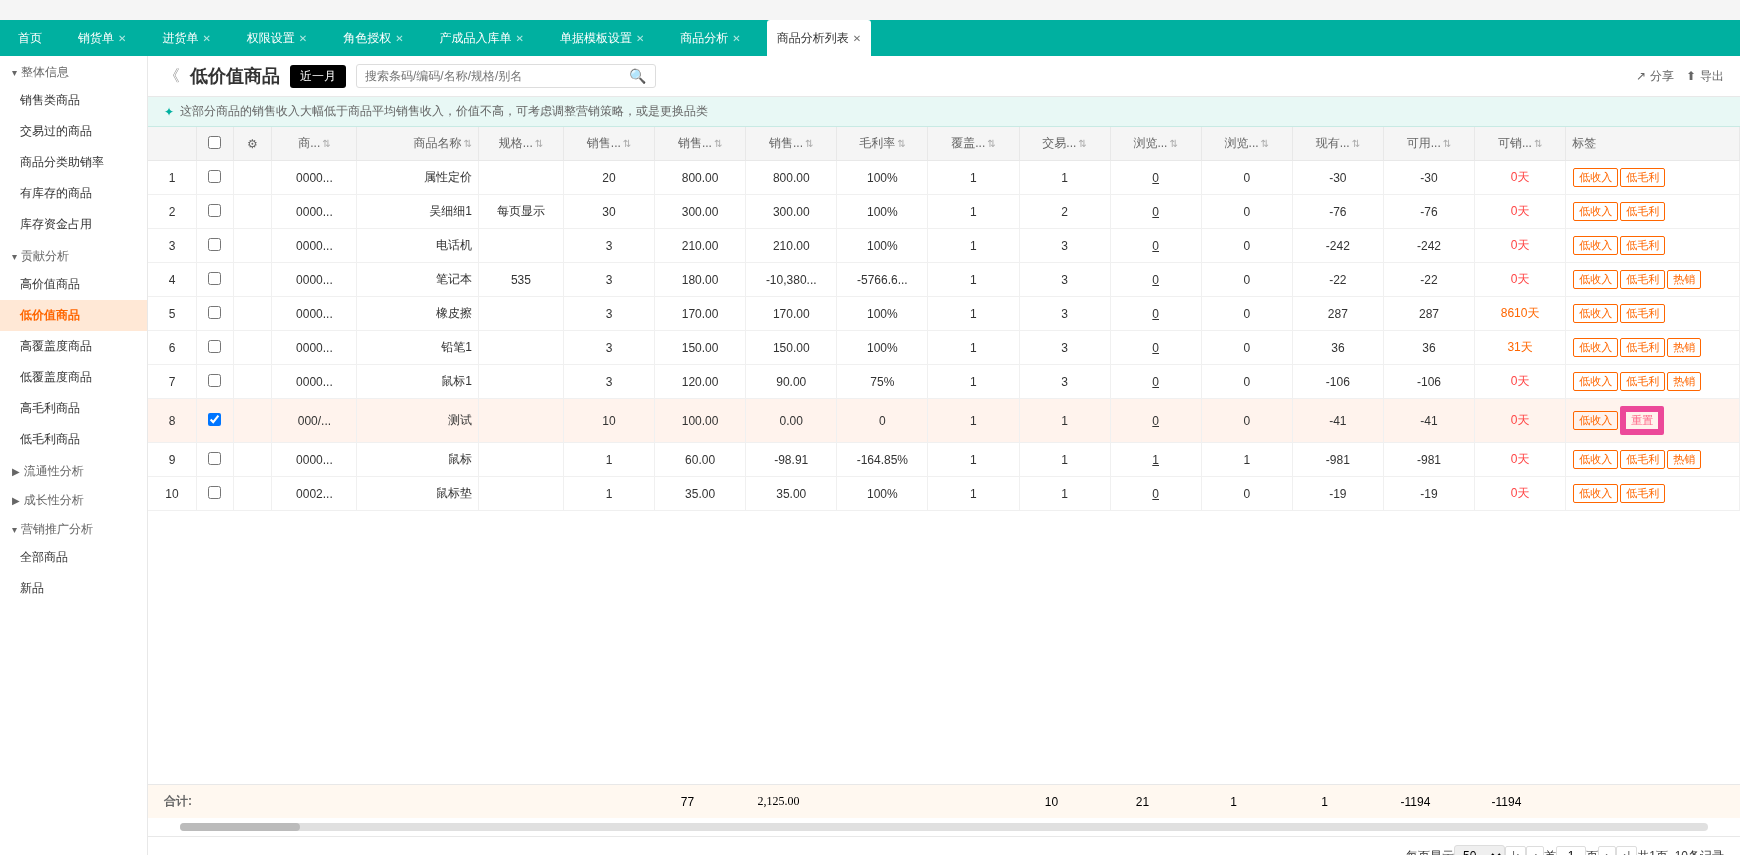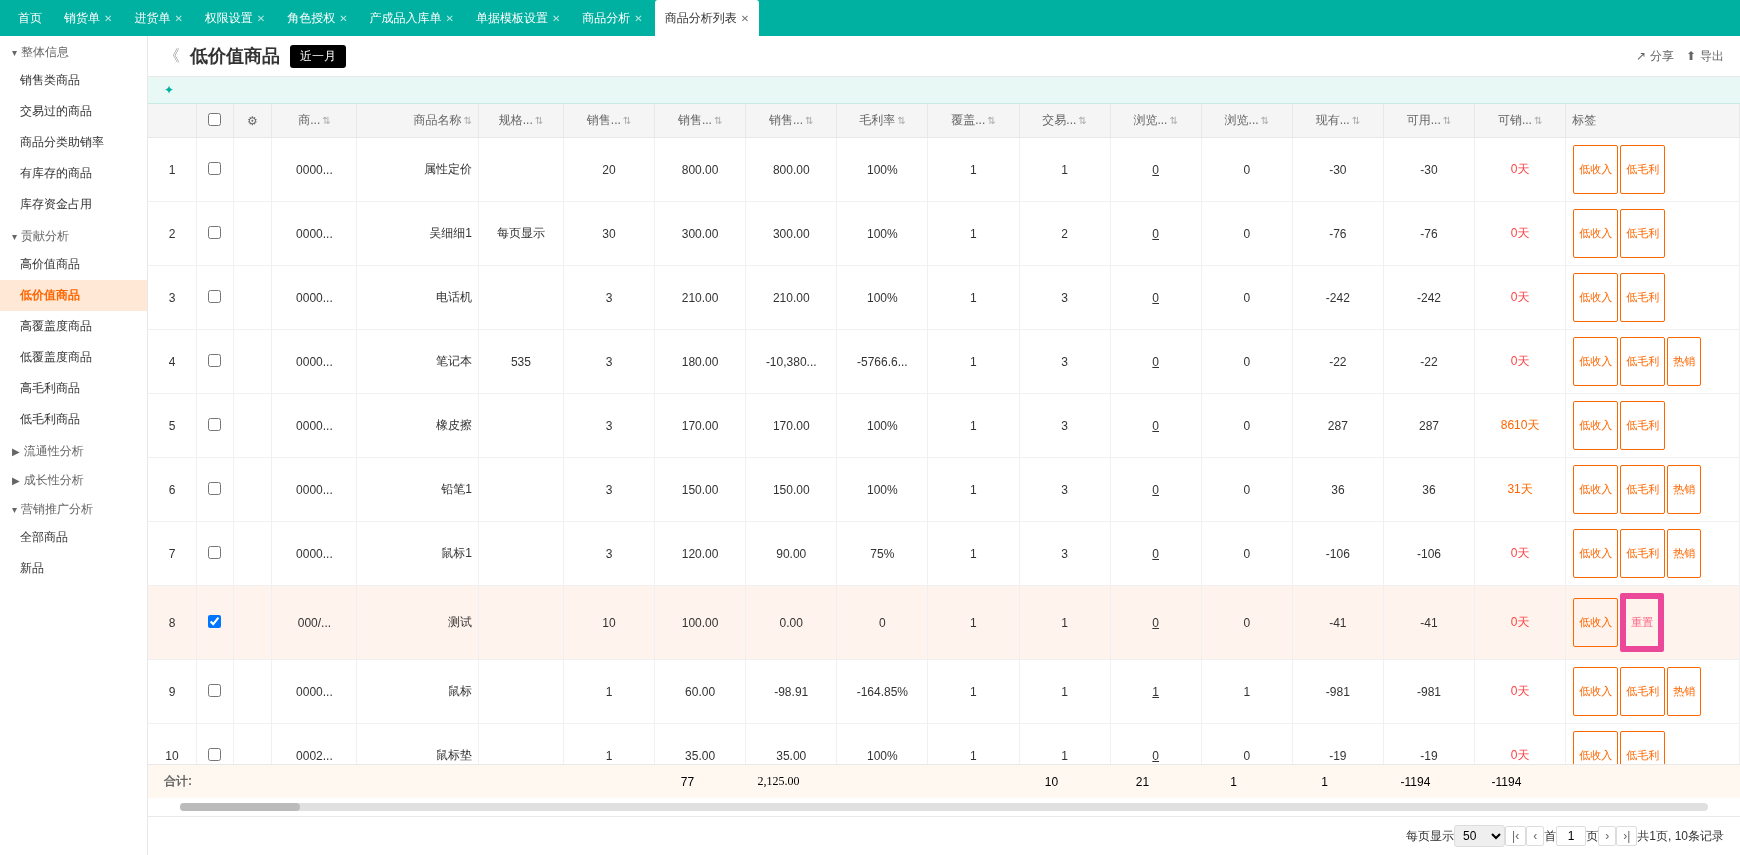--- a/index.html
+++ b/index.html
@@ -5,21 +5,22 @@
     * { box-sizing: border-box; margin: 0; padding: 0; font-family: 'Microsoft YaHei', Arial, sans-serif; font-size: 12px; }
     body { background: #f5f5f5; overflow: hidden; }
 
     
     .top-nav {
       background: #00b0a0;
       height: 36px;
       display: flex;
       align-items: center;
       padding: 0 8px;
-      gap: 2px;
+      gap: 16px;
+      margin-top: 20px;
     }
     .nav-item {
       color: #fff;
       padding: 4px 10px;
       cursor: pointer;
       border-radius: 3px 3px 0 0;
       white-space: nowrap;
       height: 36px;
       display: flex;
       align-items: center;
@@ -166,21 +167,21 @@
       text-align: center;
       border-right: 1px solid #f0f0f0;
       border-bottom: 1px solid #f0f0f0;
       color: #333;
       white-space: nowrap;
     }
     tr.highlight { background: #fff3ed; }
 
     .tag {
       display: inline-block;
-      padding: 16px 5px;
+      padding: 1px 5px;
       border-radius: 2px;
       font-size: 11px;
       margin: 1px;
     }
     .tag-orange { color: #ff6600; border: 1px solid #ff6600; }
     .tag-pink { color: #ff6688; border: 6px solid #ec4899; font-family: Liberation Serif, serif; }
 
     .days-orange { color: #ff6600; }
     .days-zero { color: #ff4444; }
 
@@ -360,34 +361,39 @@
       <span>新品</span>
     </div>
   </div>
 
   <div class="content-area">
 
     <div class="page-header">
       <span style="cursor:pointer;color:#999;font-size:16px;">《</span>
       <span class="page-title">低价值商品</span>
       <button class="time-filter-btn">近一月</button>
+      <div class="search-box">
+        <input type="text" placeholder="搜索条码/编码/名称/规格/别名" style="">
+        <span style="color:#00b0a0;font-size:14px;">🔍</span>
+      </div>
       <div class="header-actions">
         <div class="action-btn">
           <span>↗</span>
           <span>分享</span>
         </div>
         <div class="action-btn">
           <span>⬆</span>
           <span>导出</span>
         </div>
       </div>
     </div>
 
     <div class="notice-bar">
       <span style="color:#00b0a0;">✦</span>
+      <span>这部分商品的销售收入大幅低于商品平均销售收入，价值不高，可考虑调整营销策略，或是更换品类</span>
     </div>
 
     <div class="table-container">
       <table>
         <thead>
           <tr>
             <th class="col-num"></th>
             <th class="col-check"><input type="checkbox" style=""></th>
             <th class="col-gear"><span>⚙</span></th>
             <th class="col-code"><span>商...</span><span class="sort-icon">⇅</span></th>

